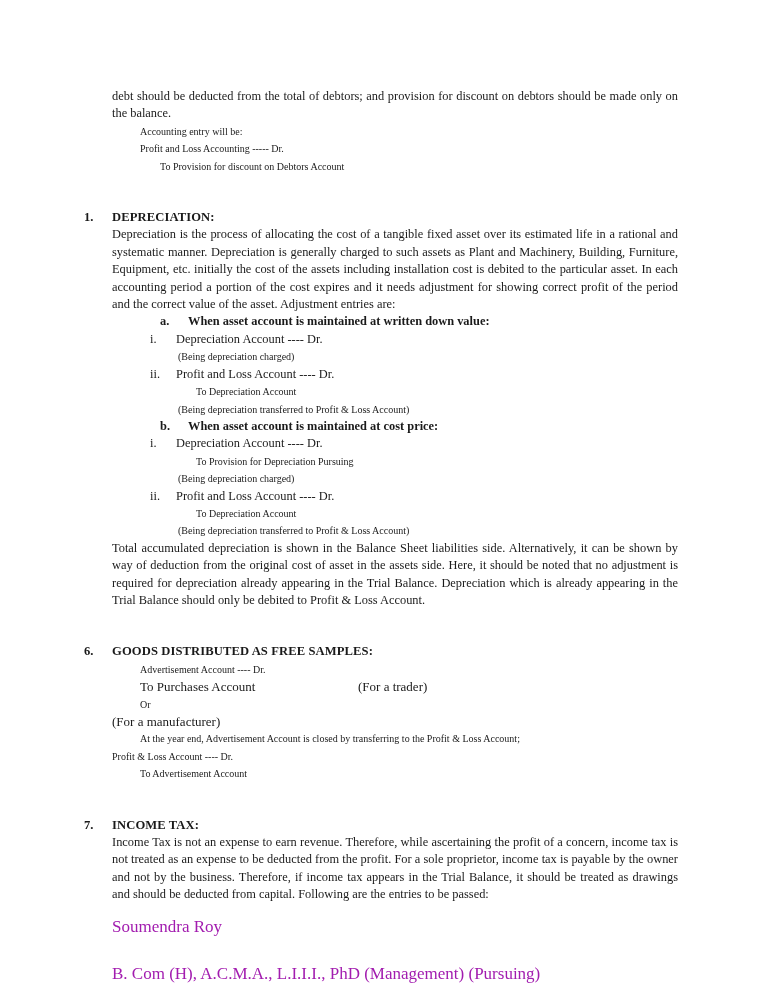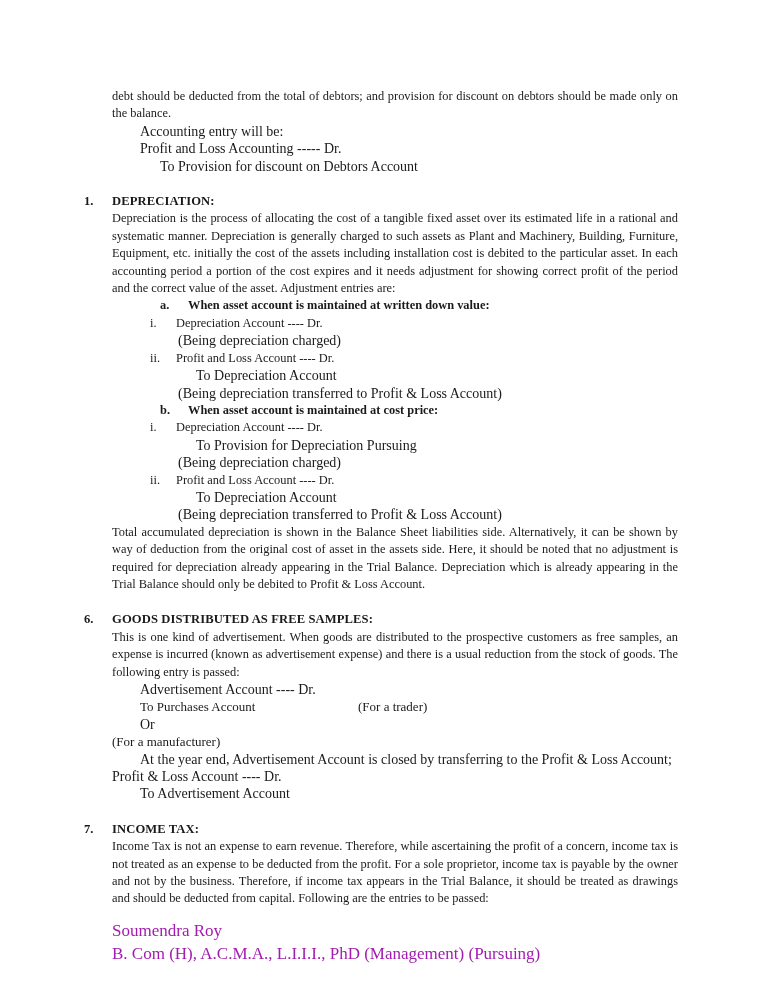--- a/index.html
+++ b/index.html
@@ -53,26 +53,27 @@
     margin: 0;
   }
   .section-head .num {
     width: 28px;
     flex: 0 0 28px;
     font-weight: bold;
   }
   .section-head .ttl {
     flex: 1 1 auto;
     letter-spacing: 0.1px;
+    margin-top: 16px;
   }
   .gap-lg { height: 18px; }
 
   
   .ln {
-    font-size: 14px;
+    font-size: 10px;
     line-height: 17.4px;
     white-space: pre;
   }
   .i-28  { padding-left: 28px; }   
   .i-48  { padding-left: 48px; }   
   .i-66  { padding-left: 66px; }   
   .i-84  { padding-left: 84px; }   
 
   
   .sub-head {
@@ -129,21 +130,21 @@
 
   
   .sig {
     font-family: Liberation Serif, serif;
     font-size: 17px;
     line-height: 17px;
     color: #a21caf;
     margin: 0;
   }
   .sig-name { margin-top: 14px; }
-  .sig-cred { margin-top: 6px; }
+  .sig-cred { margin-top: 30px; }
 </style>
 </head>
 <body>
 
 <div class="page">
   <div class="content">
 
     <div class="body-col">
       <p class="just">debt should be deducted from the total of debtors; and provision for discount on debtors should be made only on the balance.</p>
       <div class="ln i-28">Accounting entry will be:</div>
@@ -202,21 +203,20 @@
     </div>
 
     <div class="gap-lg"></div>
 
     <div class="section-head">
       <span class="num">6.</span>
       <span class="ttl">GOODS DISTRIBUTED AS FREE SAMPLES:</span>
     </div>
 
     <div class="body-col">
-      <p class="just">This is one kind of advertisement. When goods are distributed to the prospective customers as free samples, an expense is incurred (known as advertisement expense) and there is a usual reduction from the stock of goods. The following entry is passed:</p>
 
       <div class="ln i-28">Advertisement Account ---- Dr.</div>
 
       <div class="two-col">
         <span class="c1">To Purchases Account</span>
         <span class="c2">(For a trader)</span>
       </div>
 
       <div class="ln i-28">Or</div>
 

